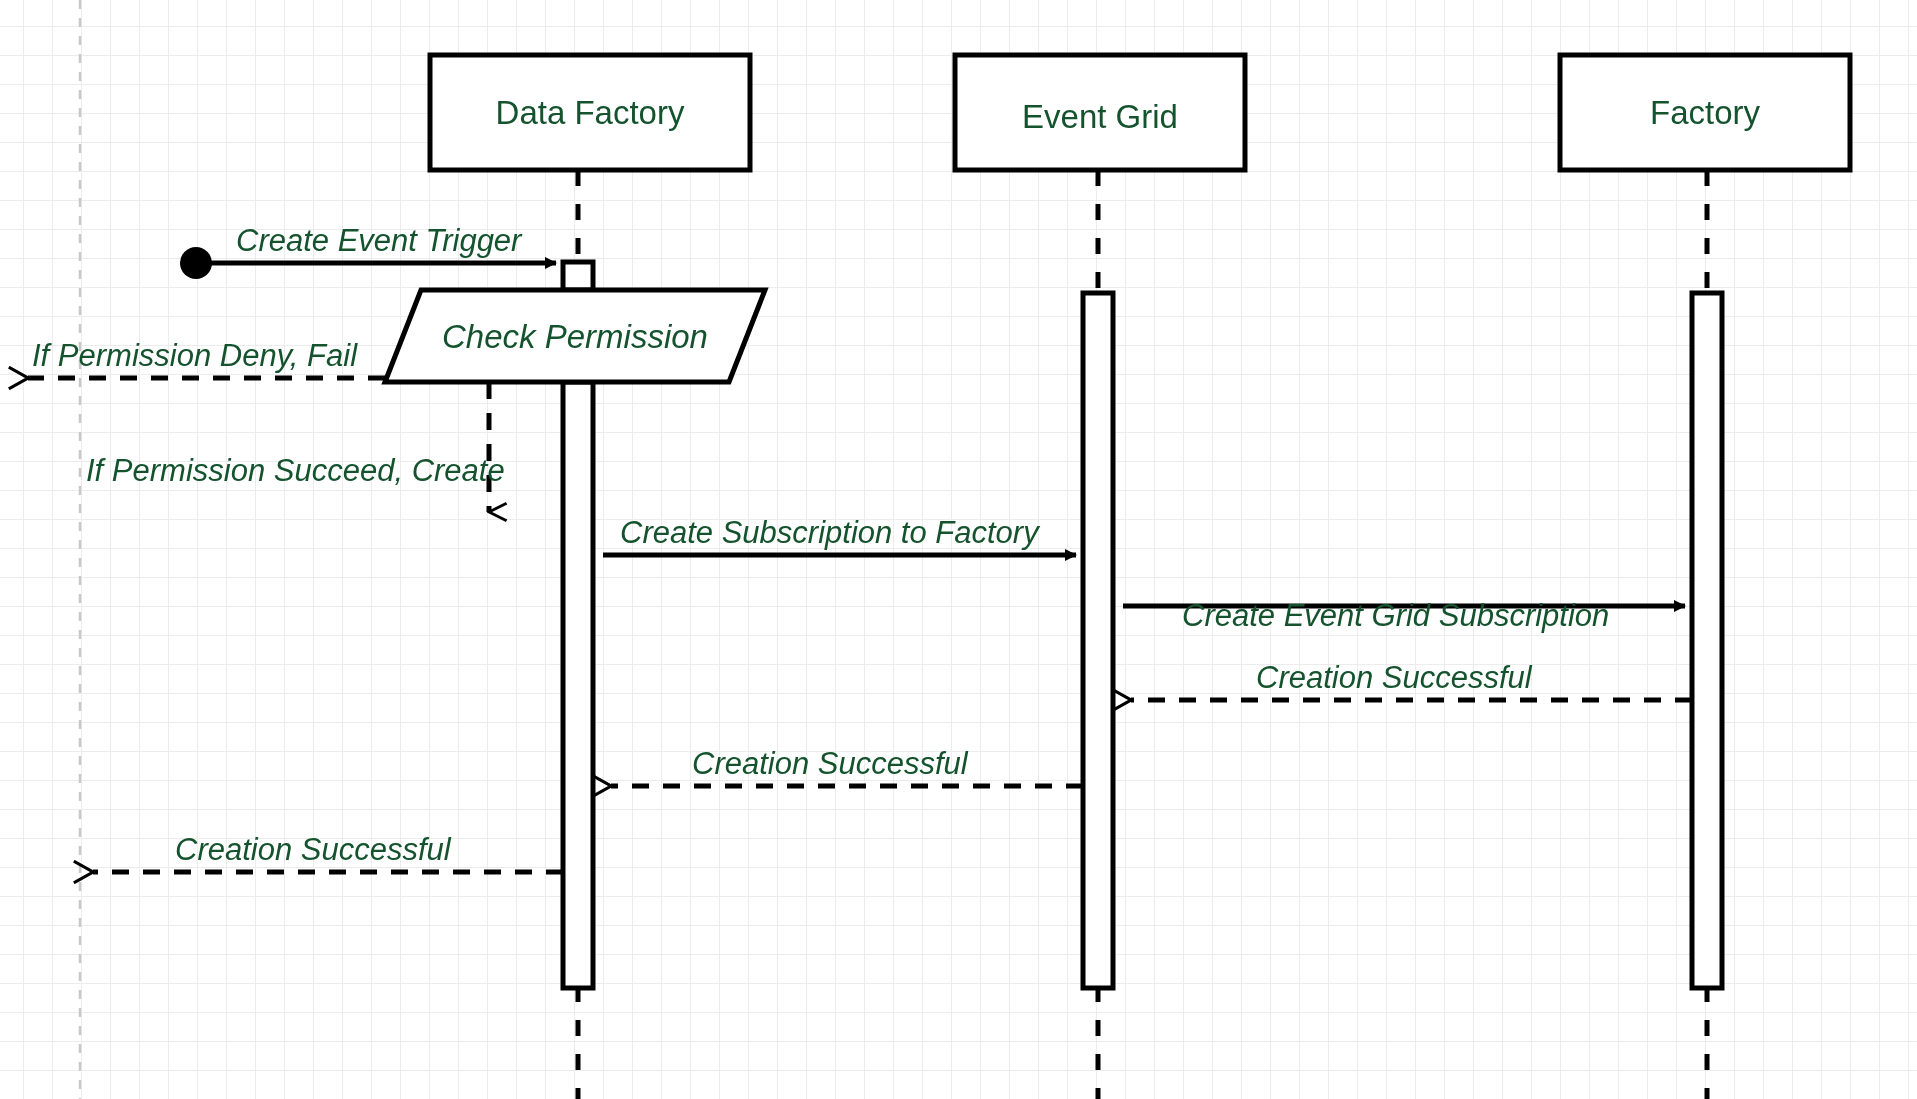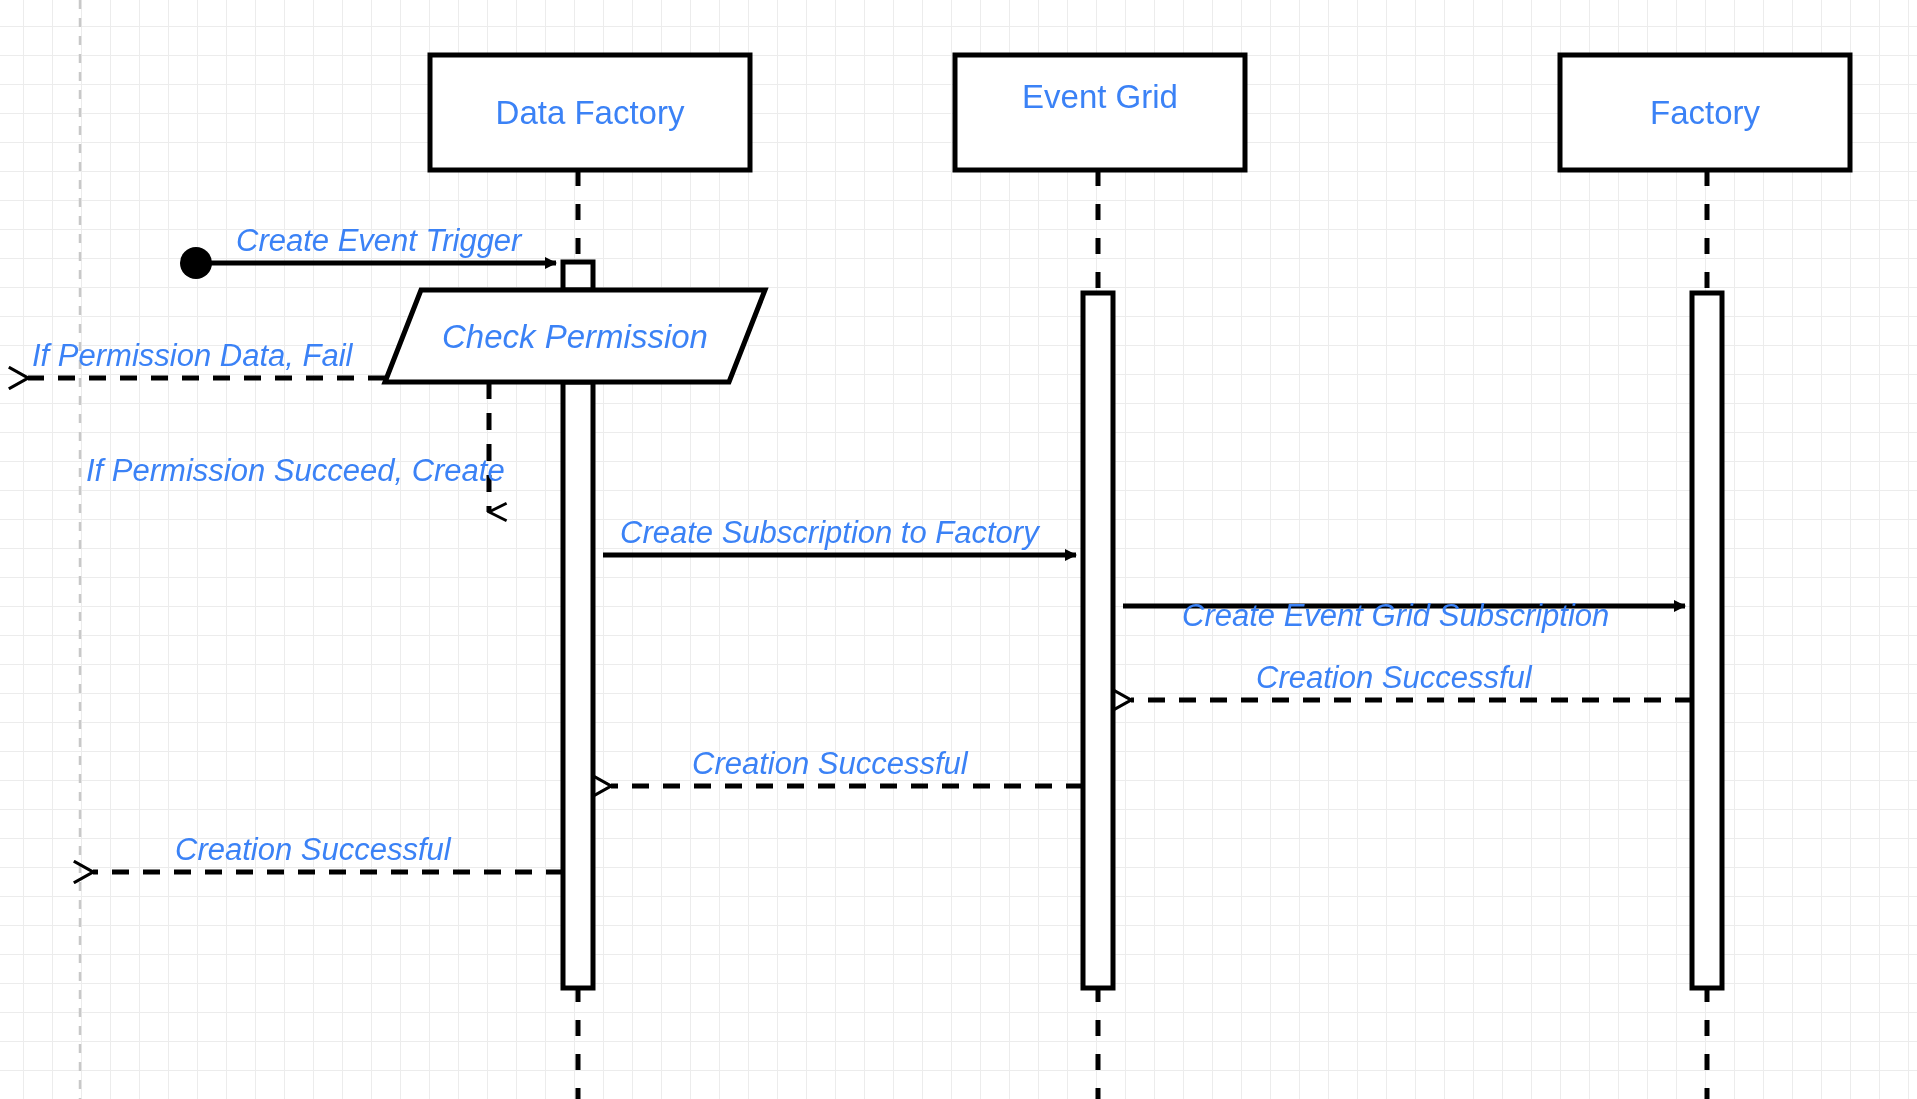--- a/index.html
+++ b/index.html
@@ -23,21 +23,21 @@
       linear-gradient(to bottom, #ececec 1px, transparent 1px),
       linear-gradient(to right, #d4d4d4 1px, transparent 1px),
       linear-gradient(to bottom, #d4d4d4 1px, transparent 1px);
     background-size:29px 29px, 29px 29px, 145px 145px, 145px 145px;
     background-position:-6px -3px, -6px -3px, -6px -3px, -6px -3px;
   }
   svg#overlay{position:absolute;left:0;top:0;width:1917px;height:1099px;}
   .lbl{
     position:absolute;
     font-family:"Liberation Sans", sans-serif;
-    color:#3b82f6;
+    color:#14532d;
     white-space:nowrap;
     line-height:1;
   }
   .participant-label{
     font-size:33px;
     text-align:center;
   }
   .msg-label{font-size:31px;font-style:italic;}
   .shape-label{font-size:33px;}
 </style>
@@ -90,28 +90,28 @@
     <line x1="1123" y1="606" x2="1685" y2="606" stroke="#000000" stroke-width="5" marker-end="url(#filledArrow)"></line>
 
     <line x1="1692" y1="700" x2="1131" y2="700" stroke="#000000" stroke-width="5" stroke-dasharray="17 14" marker-end="url(#openArrowLeft)"></line>
 
     <line x1="1083" y1="786" x2="611" y2="786" stroke="#000000" stroke-width="5" stroke-dasharray="17 14" marker-end="url(#openArrowLeft)"></line>
 
     <line x1="563" y1="872" x2="93" y2="872" stroke="#000000" stroke-width="5" stroke-dasharray="17 14" marker-end="url(#openArrowLeft)"></line>
   </svg>
 
   <div class="lbl participant-label" style="left:430px;top:96px;width:320px;">Data Factory</div>
-  <div class="lbl participant-label" style="left:955px;top:80px;width:290px;">Event Grid</div>
+  <div class="lbl participant-label" style="left:955px;top:100px;width:290px;">Event Grid</div>
   <div class="lbl participant-label" style="left:1560px;top:96px;width:290px;">Factory</div>
 
   <div class="lbl shape-label" style="left:385px;top:320px;width:380px;text-align:center;font-style:italic;">Check Permission</div>
 
   <div class="lbl msg-label" style="left:236px;top:225px;">Create Event Trigger</div>
 
-  <div class="lbl msg-label" style="left:32px;top:340px;">If Permission Data, Fail</div>
+  <div class="lbl msg-label" style="left:32px;top:340px;">If Permission Deny, Fail</div>
 
   <div class="lbl msg-label" style="left:86px;top:455px;">If Permission Succeed, Create</div>
 
   <div class="lbl msg-label" style="left:620px;top:517px;">Create Subscription to Factory</div>
 
   <div class="lbl msg-label" style="left:1182px;top:568px;margin-top:32px;">Create Event Grid Subscription</div>
 
   <div class="lbl msg-label" style="left:1256px;top:662px;">Creation Successful</div>
 
   <div class="lbl msg-label" style="left:692px;top:748px;">Creation Successful</div>

